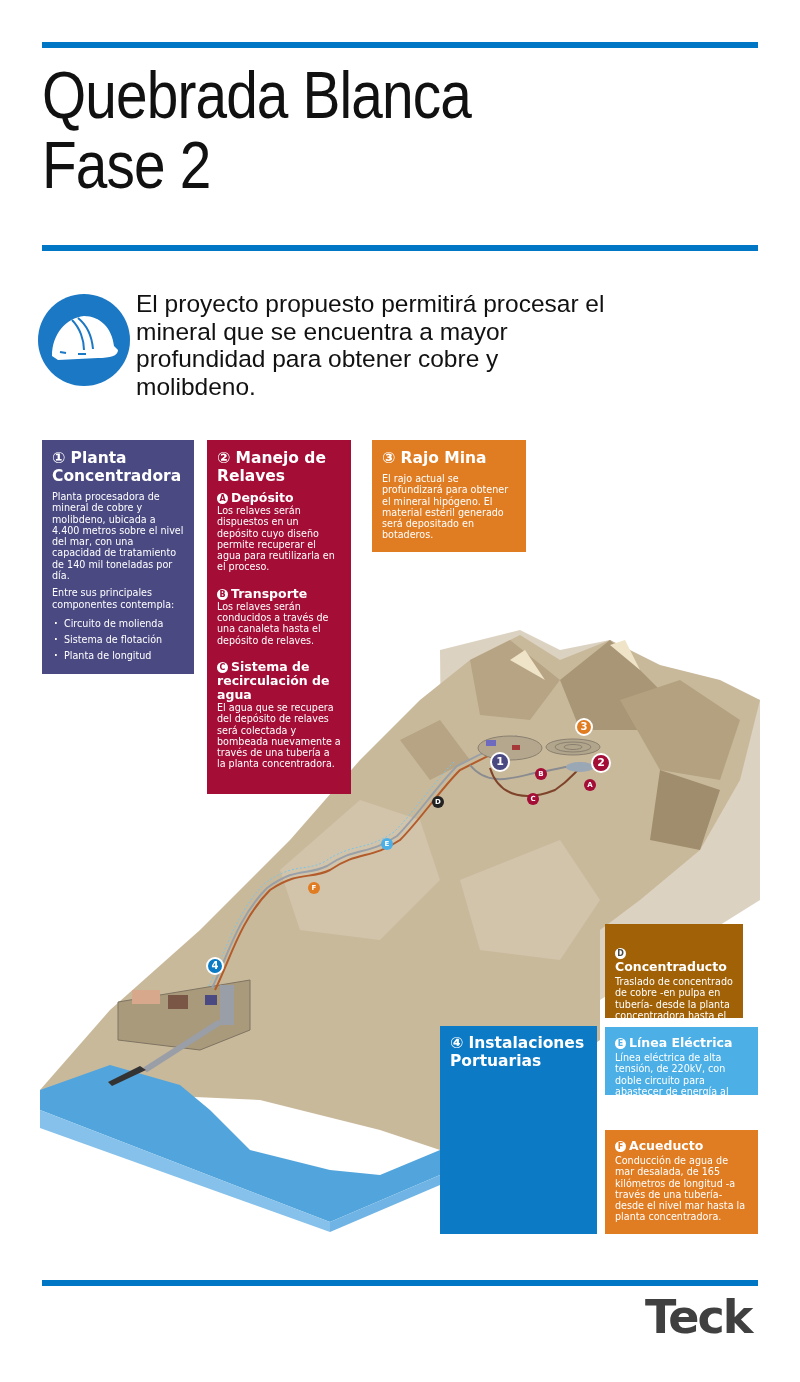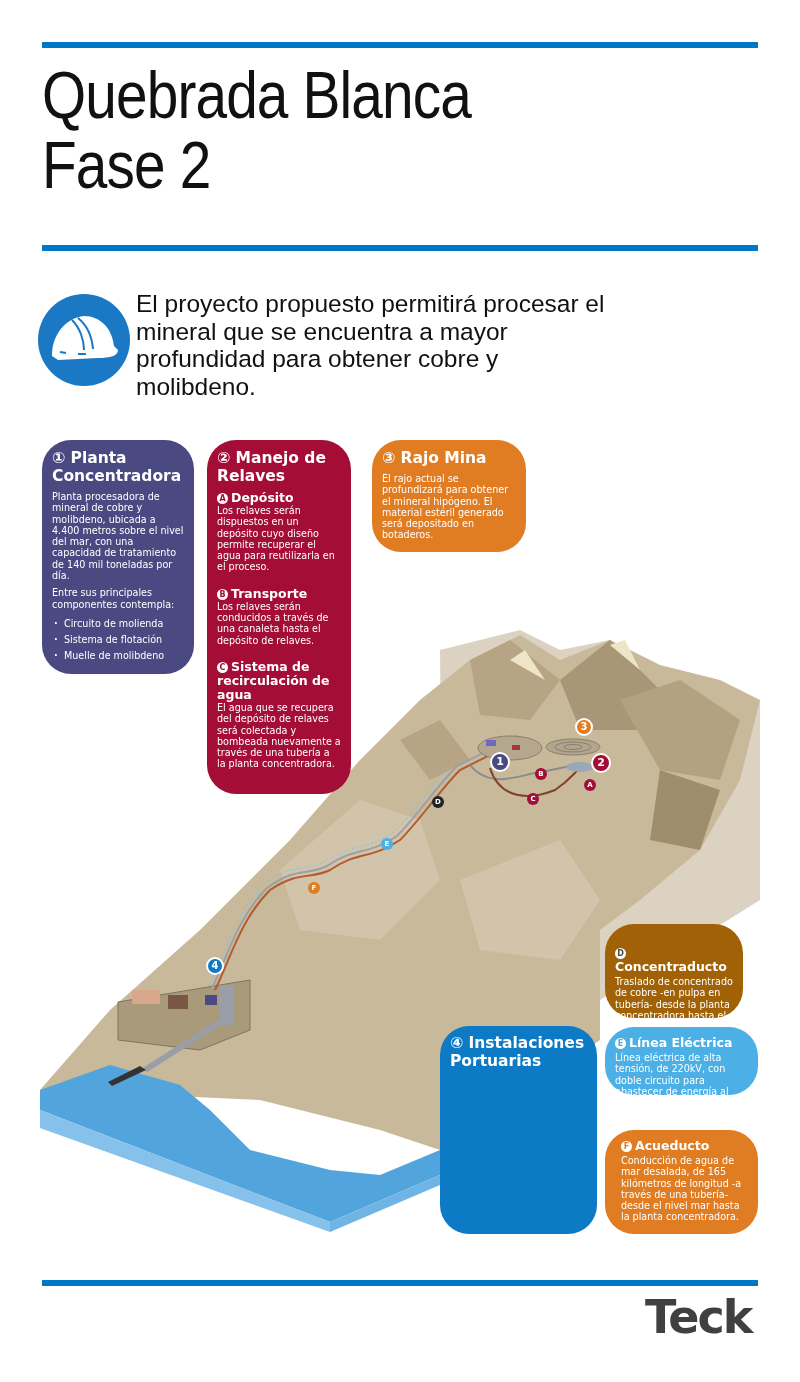--- a/index.html
+++ b/index.html
@@ -13,41 +13,41 @@
 
   .title { position: absolute; left: 42px; top: 60px; font-family: "Liberation Sans", sans-serif;
     font-weight: 400; font-size: 66px; line-height: 70px; letter-spacing: -1px; color: #111;
     transform: scaleX(0.86); transform-origin: left top; }
   .title span { display: block; }
 
   .helmet { position: absolute; left: 38px; top: 294px; width: 92px; height: 92px; border-radius: 50%; background: #1b78c4; }
   .intro { position: absolute; left: 136px; top: 290px; font-family: "Liberation Sans", sans-serif;
     font-size: 24.5px; line-height: 27.5px; color: #111; width: 470px; }
 
-  .card { position: absolute; color: #fff; font-family: "DejaVu Sans", sans-serif; border-radius: 29px; }
+  .card { position: absolute; color: #fff; font-family: "DejaVu Sans", sans-serif; }
   .card h2 { font-size: 15.5px; line-height: 18px; font-weight: 700; margin-bottom: 6px; }
   .card h3 { font-size: 12.5px; line-height: 14px; font-weight: 700; margin-top: 2px; }
   .card p { font-size: 9.6px; line-height: 11.3px; margin-bottom: 6px; }
   .card ul { list-style: none; }
   .card li { font-size: 9.6px; line-height: 16px; padding-left: 12px; position: relative; }
   .card li::before { content: "·"; position: absolute; left: 2px; font-weight: 700; }
   .card .sub { margin-bottom: 14px; }
   .card .sub:last-child { margin-bottom: 16px; }
   .letter { display: inline-block; width: 11px; height: 11px; border-radius: 50%; background: #fff;
     font-size: 8px; line-height: 11px; text-align: center; font-weight: 700; vertical-align: 1px; margin-right: 3px; }
 
   .c1 { left: 42px; top: 440px; width: 152px; height: 234px; background: #4a4982; padding: 9px 10px; }
   .c2 { left: 207px; top: 440px; width: 144px; height: 354px; background: #a30d36; padding: 9px 10px; }
   .c2 .letter { color: #a30d36; }
   .c3 { left: 372px; top: 440px; width: 154px; height: 112px; background: #e07c22; padding: 9px 10px; }
   .cD { left: 605px; top: 924px; width: 138px; height: 94px; background: #a16207; padding: 20px 10px; }
   .cD .letter { color: #4a4a45; }
   .cE { left: 605px; top: 1027px; width: 153px; height: 68px; background: #4cb0e6; padding: 7px 10px; }
   .cE .letter { color: #4cb0e6; }
-  .cF { left: 605px; top: 1130px; width: 153px; height: 104px; background: #e07c22; padding: 7px 16px; }
+  .cF { left: 605px; top: 1130px; width: 153px; height: 104px; background: #e07c22; padding: 7px 10px; }
   .cF .letter { color: #e07c22; }
   .c4 { left: 440px; top: 1026px; width: 157px; height: 208px; background: #0c7ac5; padding: 8px 10px; }
   .cD h3, .cE h3, .cF h3 { font-size: 12.5px; margin-bottom: 2px; }
 
   .logo { position: absolute; left: 645px; top: 1290px; font-family: "DejaVu Sans", sans-serif;
     font-weight: 700; font-size: 46px; letter-spacing: -2px; color: #404040; }
   .illus { position: absolute; left: 0; top: 0; }
 </style>
 </head>
 <body>
@@ -128,21 +128,21 @@
 <div style="position:absolute;left:381px;top:838px;width:12px;height:12px;border-radius:50%;background:#4cb0e6;color:#fff;font-size:7px;font-weight:700;text-align:center;line-height:12px;">E</div>
 <div style="position:absolute;left:308px;top:882px;width:12px;height:12px;border-radius:50%;background:#e07c22;color:#fff;font-size:7px;font-weight:700;text-align:center;line-height:12px;">F</div>
 
 <div class="card c1">
   <h2>① Planta Concentradora</h2>
   <p>Planta procesadora de mineral de cobre y molibdeno, ubicada a 4.400 metros sobre el nivel del mar, con una capacidad de tratamiento de 140 mil toneladas por día.</p>
   <p>Entre sus principales componentes contempla:</p>
   <ul>
     <li>Circuito de molienda</li>
     <li>Sistema de flotación</li>
-    <li>Muelle de molibdeno</li>
+    <li>Planta de longitud</li>
   </ul>
 </div>
 
 <div class="card c2">
   <h2>② Manejo de Relaves</h2>
   <div class="sub">
     <h3><span class="letter">A</span><span>Depósito</span></h3>
     <p>Los relaves serán dispuestos en un depósito cuyo diseño permite recuperar el agua para reutilizarla en el proceso.</p>
   </div>
   <div class="sub">

